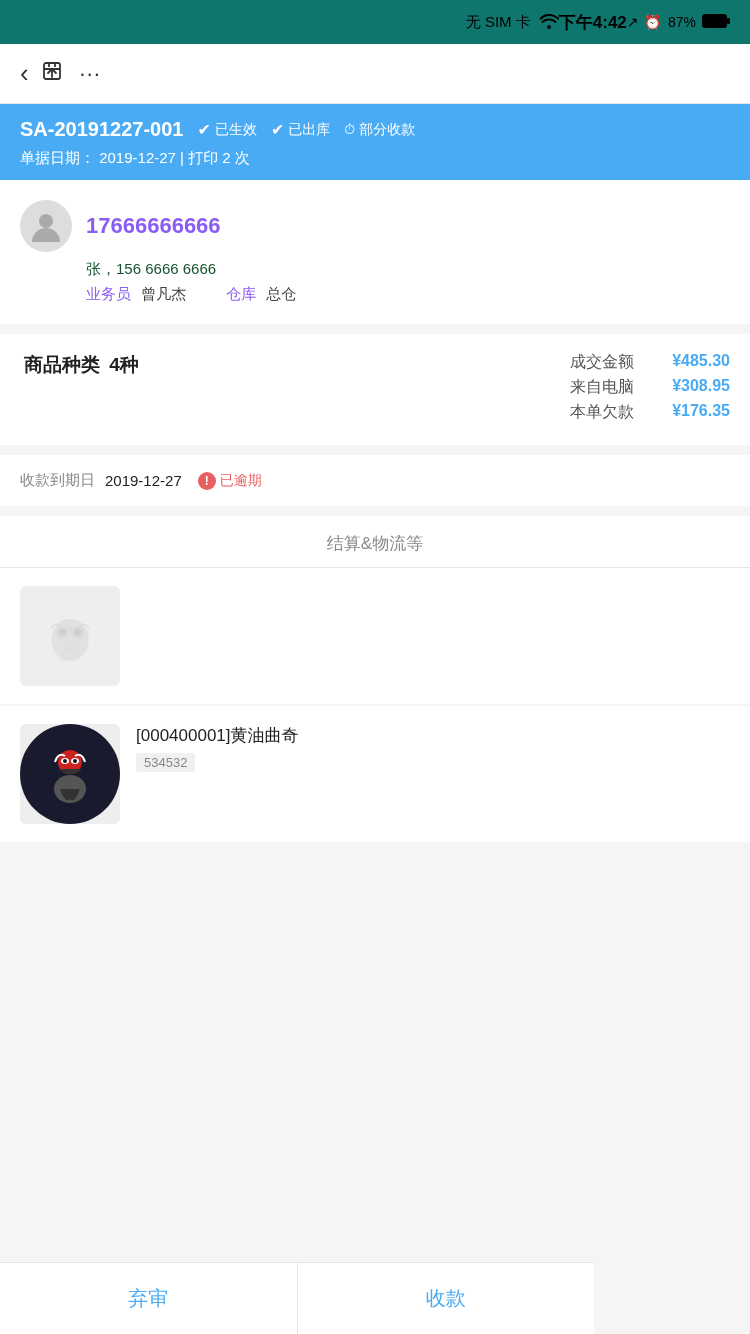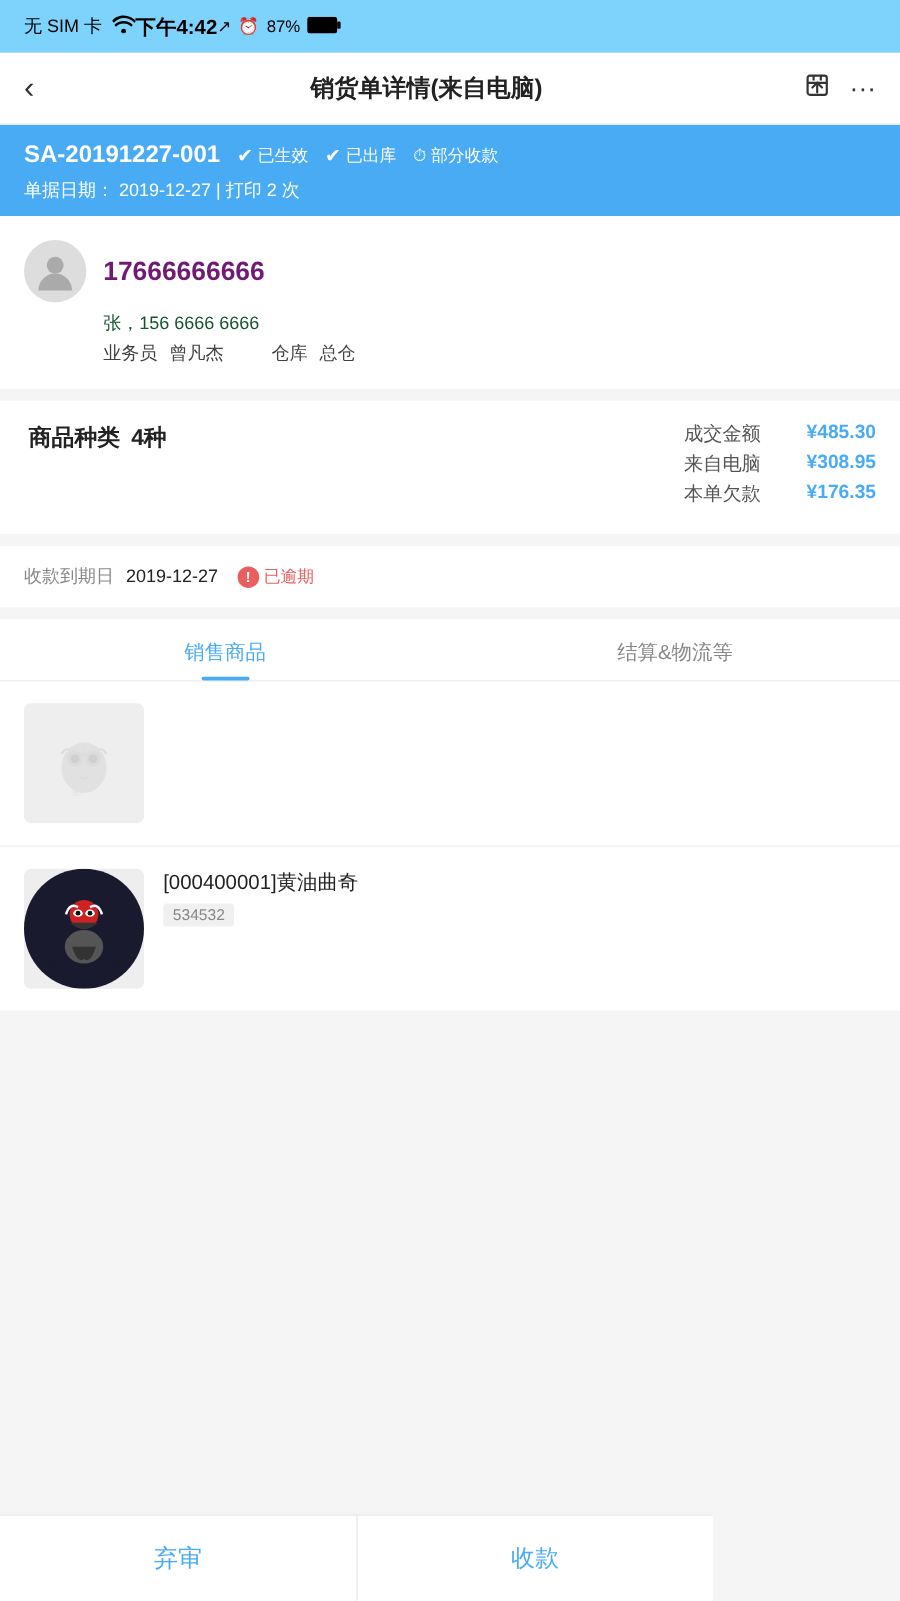--- a/index.html
+++ b/index.html
@@ -7,25 +7,25 @@
     body {
       font-family: -apple-system, "PingFang SC", "Helvetica Neue", Arial, sans-serif;
       background: #f5f5f5;
       width: 750px;
       min-height: 1334px;
       overflow-x: hidden;
     }
 
     
     .status-bar {
-      background: #7dd3fc;
+      background: #0f766e;
       height: 44px;
       display: flex;
       align-items: center;
-      justify-content: flex-start;
+      justify-content: flex-end;
       padding: 0 20px;
       font-size: 15px;
       font-weight: 500;
     }
     .status-left { display: flex; align-items: center; gap: 8px; }
     .status-center { font-size: 17px; font-weight: 600; }
     .status-right { display: flex; align-items: center; gap: 6px; font-size: 14px; }
 
     
     .nav-bar {
@@ -111,36 +111,36 @@
       display: flex;
       align-items: center;
       justify-content: center;
       font-size: 28px;
       color: #888;
       flex-shrink: 0;
     }
     .customer-name {
       font-size: 22px;
       font-weight: 600;
-      color: #701a75;
+      color: #8b5cf6;
     }
     .customer-sub {
       font-size: 15px;
       color: #14532d;
       margin-left: 66px;
       margin-bottom: 6px;
     }
     .customer-meta {
       display: flex;
       gap: 40px;
       margin-left: 66px;
       font-size: 15px;
       color: #444;
     }
-    .meta-label { color: #404040; margin-right: 6px; }
+    .meta-label { color: #8b5cf6; margin-right: 6px; }
 
     
     .stats-section {
       background: #fff;
       padding: 18px 20px;
       margin-bottom: 10px;
     }
     .stats-row {
       display: flex;
       justify-content: space-between;
@@ -327,21 +327,20 @@
       <svg width="28" height="14" viewBox="0 0 28 14">
         <rect x="0.5" y="0.5" width="24" height="13" rx="2" ry="2" fill="#000" stroke="#000" stroke-width="1"></rect>
         <rect x="25" y="4" width="3" height="6" rx="1" fill="#000"></rect>
       </svg>
     </span>
   </div>
 </div>
 
 <div class="nav-bar">
   <span class="nav-back">‹</span>
-  <div class="nav-title">销货单详情(来自电脑)</div>
   <div class="nav-actions">
     <span class="nav-action-icon">
       <svg width="22" height="22" viewBox="0 0 22 22" fill="none" stroke="#333" stroke-width="1.8">
         <rect x="3" y="3" width="16" height="16" rx="2"></rect>
         <path d="M8 3v4M14 3v4M3 9h16"></path>
         <path d="M15 13l-4-4-4 4" stroke-linecap="round"></path>
         <line x1="11" y1="9" x2="11" y2="17" stroke-linecap="round"></line>
       </svg>
     </span>
     <span class="nav-action-icon">···</span>
@@ -421,21 +420,20 @@
   <span class="due-label">收款到期日</span>
   <span class="due-date">2019-12-27</span>
   <span class="overdue-badge">
     <span class="overdue-dot">!</span>
     <span>已逾期</span>
   </span>
 </div>
 
 <div class="tabs-section">
   <div class="tabs-row">
-    <div class="tab active">销售商品</div>
     <div class="tab">结算&amp;物流等</div>
   </div>
 </div>
 
 <div class="product-list">
 
   <div class="product-item">
     <div class="product-thumb">
 
       <svg class="owl-svg" viewBox="0 0 80 80" fill="#bbb">

